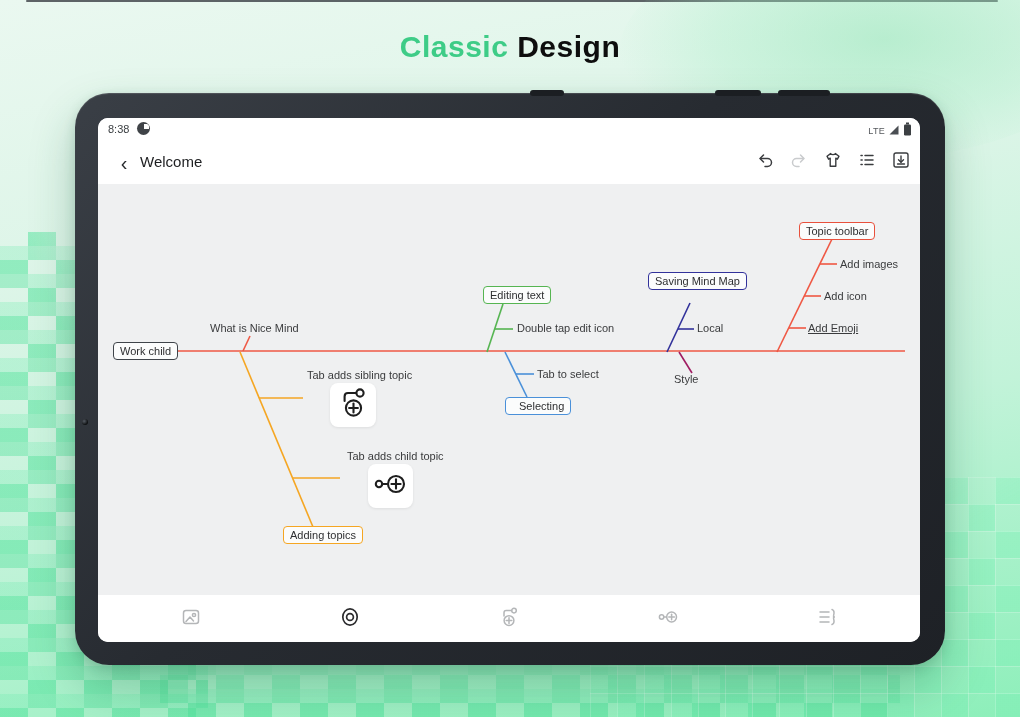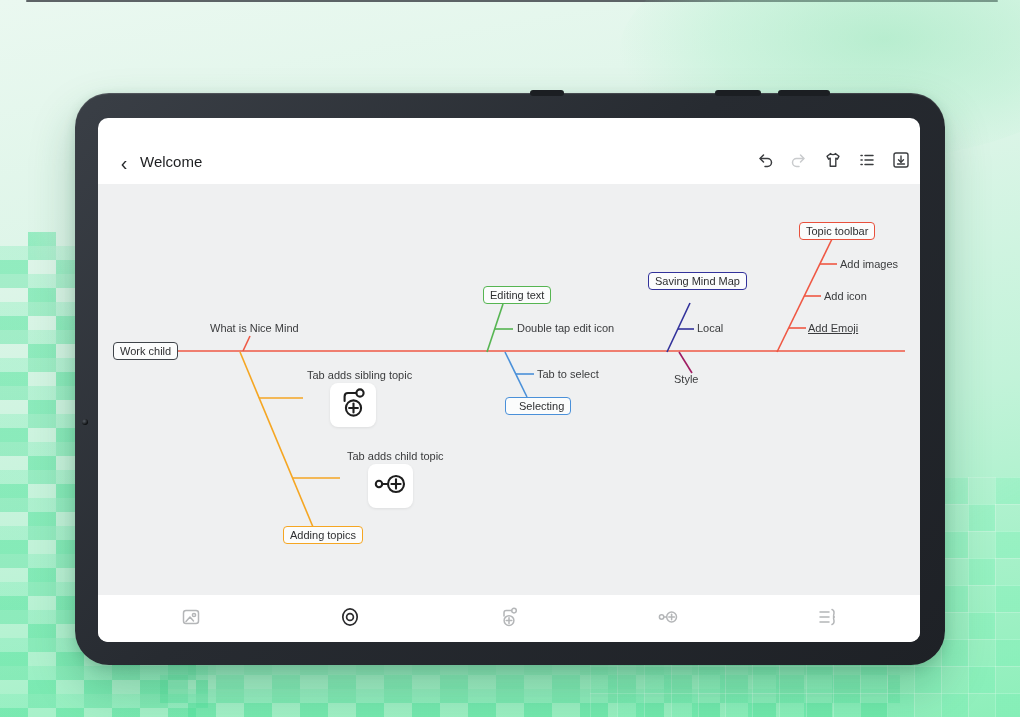--- a/index.html
+++ b/index.html
@@ -81,29 +81,50 @@
 </head>
 <body>
 
 <div class="stage">
   <div class="top-hairline"></div>
   <div class="wave"></div>
   <div class="mosaic mosaic-left"></div>
   <div class="mosaic mosaic-bottom"></div>
   <div class="grid-right"></div>
 
+  <div class="page-title"><span class="accent">Classic</span><span> Design</span></div>
 
   <div class="tablet">
     <div class="tab-btn" style="left:455px;width:34px;"></div>
     <div class="tab-btn" style="left:640px;width:46px;"></div>
     <div class="tab-btn" style="left:703px;width:52px;"></div>
     <div class="cam-dot"></div>
 
     <div class="screen">
 
+      <div class="statusbar">
+        <div class="sb-left">
+          <span class="sb-time">8:38</span>
+          <span class="sb-appicon"></span>
+        </div>
+        <div class="sb-right">
+          <span class="sb-lte">LTE</span>
+          <span>
+            <svg width="12" height="12" viewBox="0 0 12 12">
+                <polygon points="1.5,10.5 10.5,10.5 10.5,1.5" fill="#4a4e53"></polygon>
+              </svg>
+          </span>
+          <span>
+            <svg width="9" height="14" viewBox="0 0 9 14">
+                <rect x="3" y="0.5" width="3" height="2" fill="#3c4043"></rect>
+                <rect x="1" y="2.5" width="7" height="11" rx="1.2" fill="#3c4043"></rect>
+              </svg>
+          </span>
+        </div>
+      </div>
 
       <div class="appbar">
         <div class="back-btn">
             <span>‹</span>
           </div>
         <div class="appbar-title">Welcome</div>
         <div class="appbar-actions">
           <div class="icon-btn">
             <span>
               <svg width="20" height="20" viewBox="0 0 20 20" fill="none" stroke="#3a3c3f" stroke-width="1.5" stroke-linecap="round" stroke-linejoin="round">

